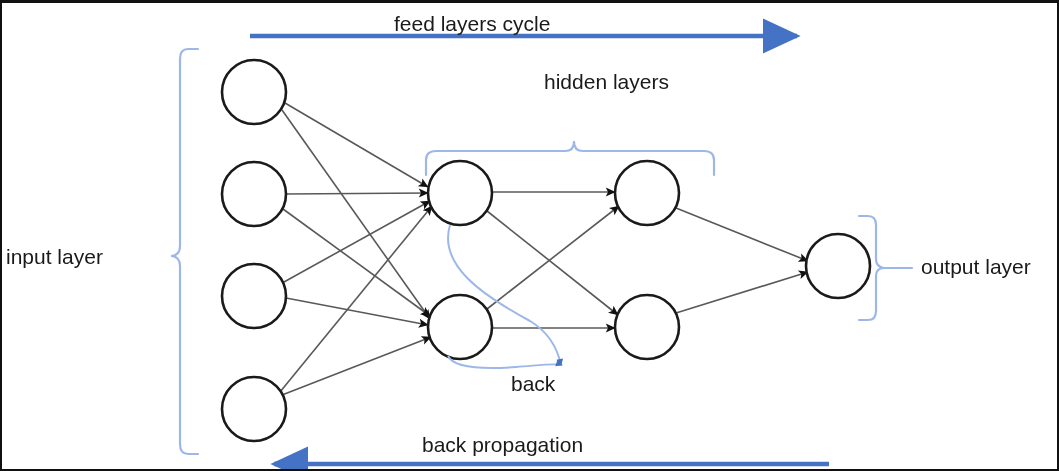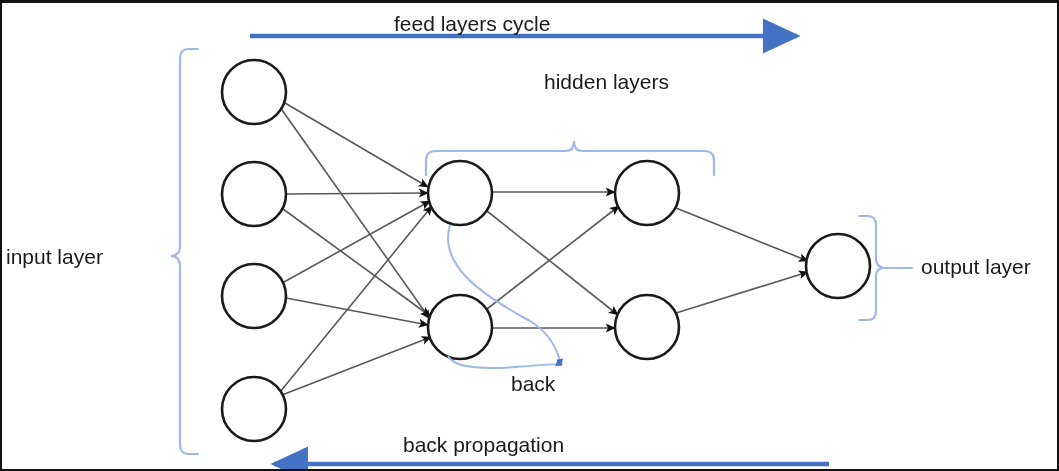--- a/index.html
+++ b/index.html
@@ -33,21 +33,21 @@
     font-size: 21px;
     color: #1a1a1a;
     white-space: nowrap;
     line-height: 1;
   }
   #label-feed-forward { left: 392px; top: 10px; }
   #label-hidden-layers { left: 498px; top: 68px; margin-left: 44px; }
   #label-input-layer   { left: 4px;   top: 243px; }
   #label-output-layer  { left: 919px; top: 253px; }
   #label-nodes         { left: 509px; top: 370px; }
-  #label-back-prop     { left: 401px; top: 431px; }
+  #label-back-prop     { left: 420px; top: 431px; }
 </style>
 </head>
 <body>
 
 <div id="canvas">
 
   <svg id="diagram" viewBox="0 0 1059 471">
     <defs>
       <marker id="arrowBlueR" markerWidth="9" markerHeight="9" refX="7.6" refY="4.5" orient="auto" markerUnits="strokeWidth">
         <path d="M0,0.6 L8.4,4.5 L0,8.4 z" fill="#4472C4"></path>

